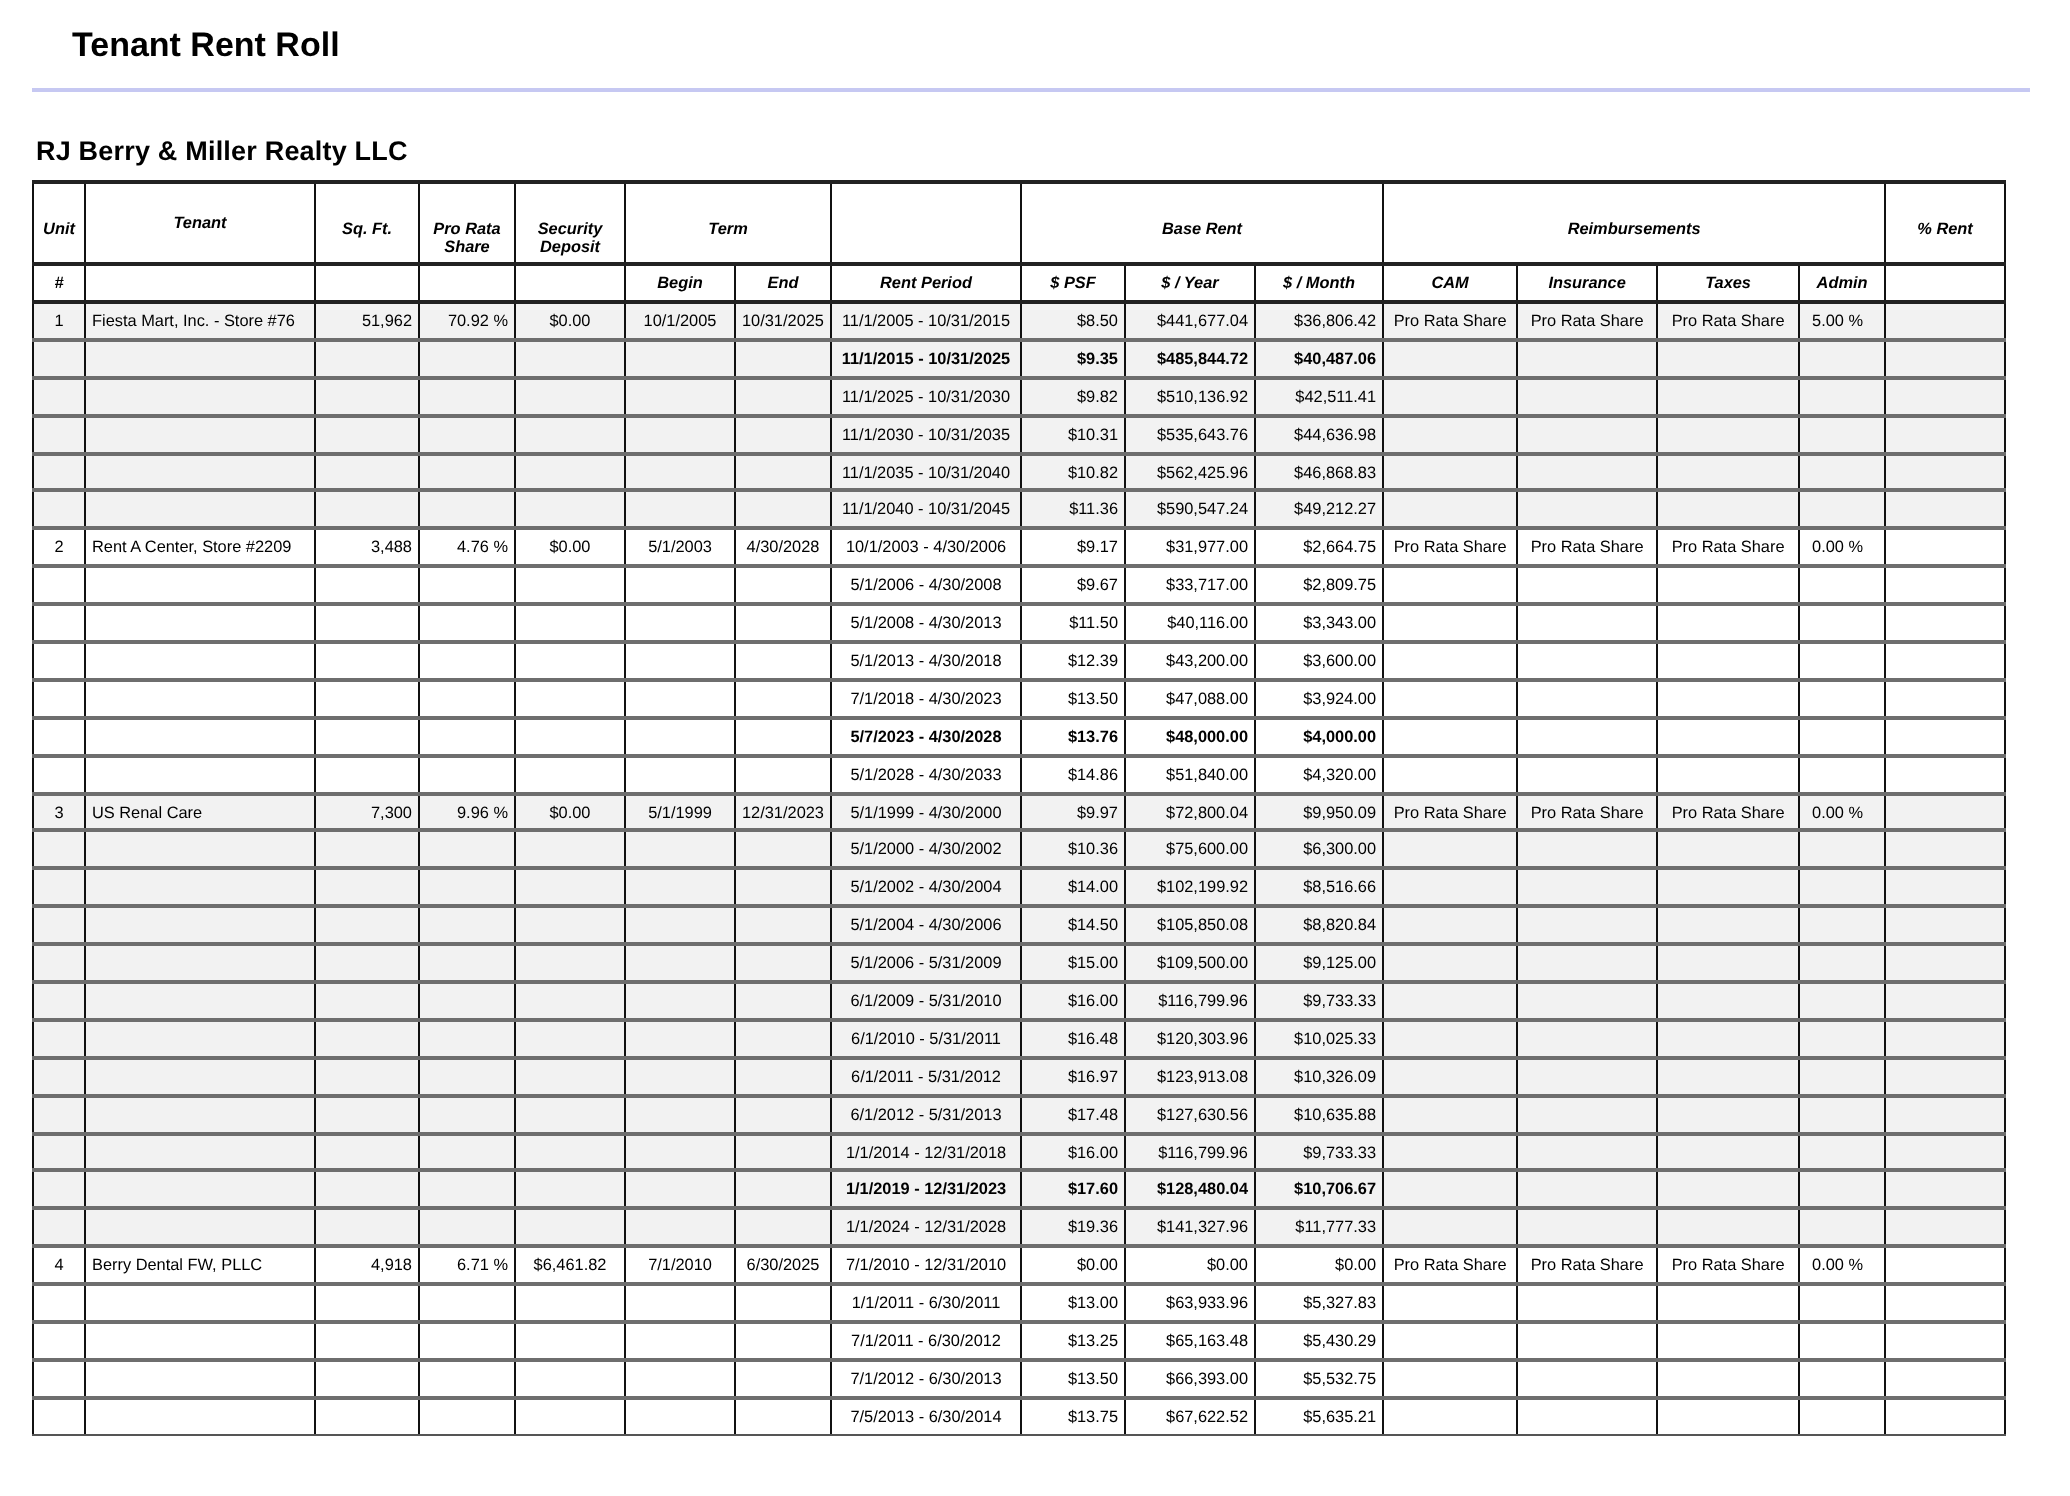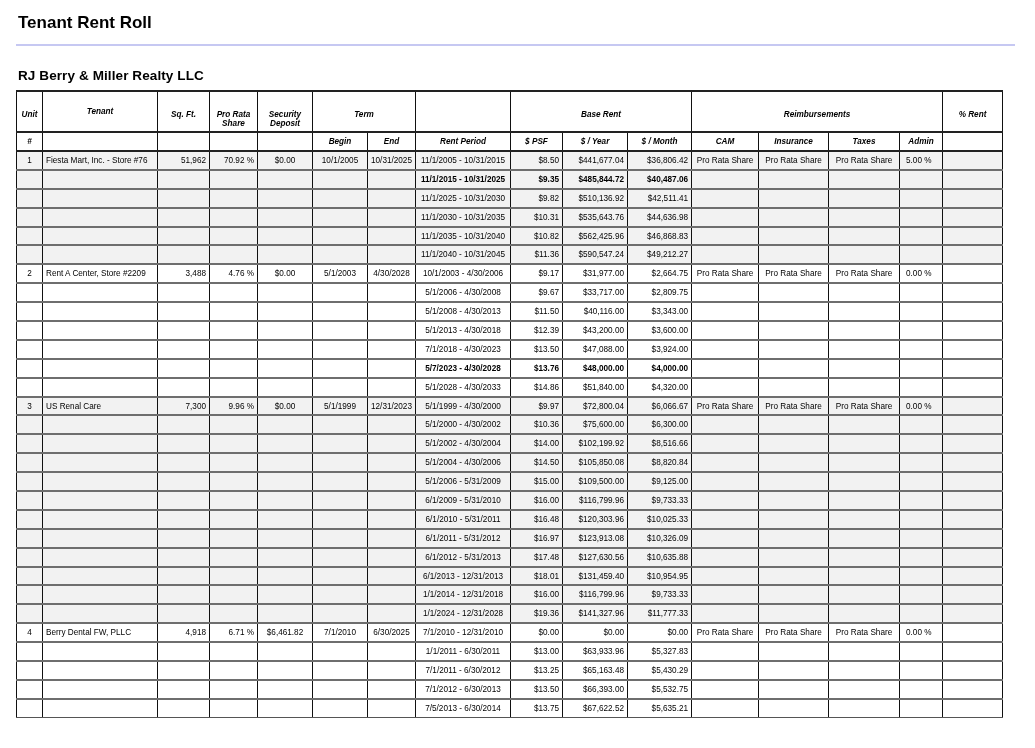--- a/index.html
+++ b/index.html
@@ -1,17 +1,17 @@
 <!DOCTYPE html>
 <html><head>
 <meta charset="utf-8">
 <style>
   html, body { margin: 0; padding: 0; background: #ffffff; }
   body { width: 1035px; height: 748px; position: relative; overflow: hidden; font-family: "Liberation Sans", sans-serif; color: #000; }
-  .page-title { position: absolute; left: 18px; top: 13px; font-size: 17px; font-weight: bold; margin: 0; text-align: center; }
+  .page-title { position: absolute; left: 36px; top: 13px; font-size: 17px; font-weight: bold; margin: 0; text-align: center; }
   .divider { position: absolute; left: 16px; top: 44px; width: 999px; height: 2px; background: #c6c8f2; }
   .company { position: absolute; left: 18px; top: 68px; font-size: 13.5px; font-weight: bold; margin: 0; letter-spacing: 0.1px; }
   table.roll { position: absolute; left: 16px; top: 90px; border-collapse: collapse; table-layout: fixed; width: 986px; font-size: 8.2px; }
   table.roll th, table.roll td { border-left: 1.5px solid #111; border-right: 1.5px solid #111; padding: 0 3px; white-space: nowrap; overflow: hidden; }
   table.roll thead th { font-style: italic; font-weight: bold; font-size: 8.2px; text-align: center; border-top: 2px solid #222; border-bottom: 2px solid #222; }
   table.roll thead tr.h1 th { height: 21px; vertical-align: middle; }
   table.roll thead tr.h1 th.top { vertical-align: top; padding-top: 18px; }
   table.roll thead tr.h1 th.unit { vertical-align: top; padding-top: 18px; }
   table.roll thead tr.h2 th { height: 17px; }
   table.roll tbody td { height: 16.9px; border-top: 2px solid #6e6e6e; border-bottom: 2px solid #6e6e6e; }
@@ -320,21 +320,21 @@
         <td class="c">3</td>
         <td class="l">US Renal Care</td>
         <td class="r">7,300</td>
         <td class="r">9.96 %</td>
         <td class="c">$0.00</td>
         <td class="c">5/1/1999</td>
         <td class="c">12/31/2023</td>
         <td class="c">5/1/1999 - 4/30/2000</td>
         <td class="r">$9.97</td>
         <td class="r">$72,800.04</td>
-        <td class="r">$6,066.67</td>
+        <td class="r">$9,950.09</td>
         <td class="c">Pro Rata Share</td>
         <td class="c">Pro Rata Share</td>
         <td class="c">Pro Rata Share</td>
         <td class="l" style="padding-left: 6px;">0.00 %</td>
         <td class="l"></td>
       </tr>
       <tr class="grp-odd">
         <td class="c"></td>
         <td class="l"></td>
         <td class="r"></td>
@@ -479,42 +479,42 @@
         <td class="l"></td>
       </tr>
       <tr class="grp-odd">
         <td class="c"></td>
         <td class="l"></td>
         <td class="r"></td>
         <td class="r"></td>
         <td class="c"></td>
         <td class="c"></td>
         <td class="c"></td>
-        <td class="c">6/1/2013 - 12/31/2013</td>
-        <td class="r">$18.01</td>
-        <td class="r">$131,459.40</td>
-        <td class="r">$10,954.95</td>
-        <td class="c"></td>
-        <td class="c"></td>
-        <td class="c"></td>
-        <td class="l" style="padding-left: 6px;"></td>
-        <td class="l"></td>
-      </tr>
-      <tr class="grp-odd">
-        <td class="c"></td>
-        <td class="l"></td>
-        <td class="r"></td>
-        <td class="r"></td>
-        <td class="c"></td>
-        <td class="c"></td>
-        <td class="c"></td>
         <td class="c">1/1/2014 - 12/31/2018</td>
         <td class="r">$16.00</td>
         <td class="r">$116,799.96</td>
         <td class="r">$9,733.33</td>
+        <td class="c"></td>
+        <td class="c"></td>
+        <td class="c"></td>
+        <td class="l" style="padding-left: 6px;"></td>
+        <td class="l"></td>
+      </tr>
+      <tr class="grp-odd">
+        <td class="c"></td>
+        <td class="l"></td>
+        <td class="r"></td>
+        <td class="r"></td>
+        <td class="c"></td>
+        <td class="c"></td>
+        <td class="c"></td>
+        <td class="c b">1/1/2019 - 12/31/2023</td>
+        <td class="r b">$17.60</td>
+        <td class="r b">$128,480.04</td>
+        <td class="r b">$10,706.67</td>
         <td class="c"></td>
         <td class="c"></td>
         <td class="c"></td>
         <td class="l" style="padding-left: 6px;"></td>
         <td class="l"></td>
       </tr>
       <tr class="grp-odd">
         <td class="c"></td>
         <td class="l"></td>
         <td class="r"></td>

